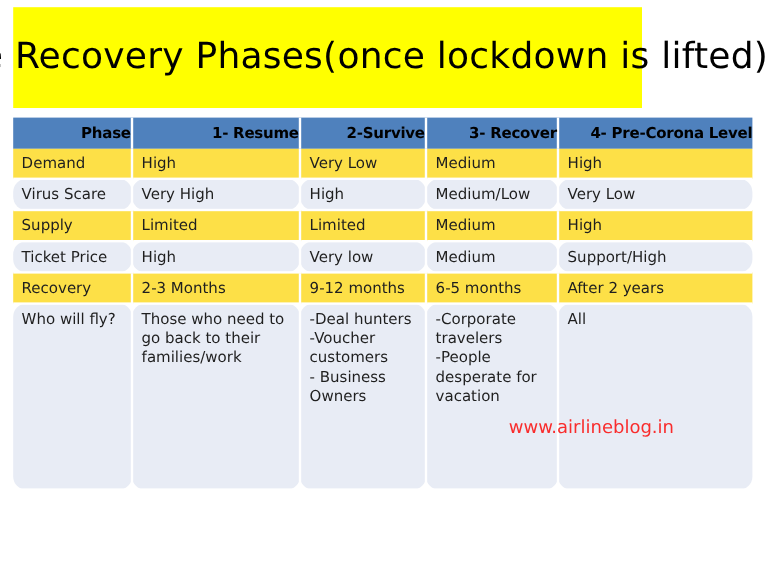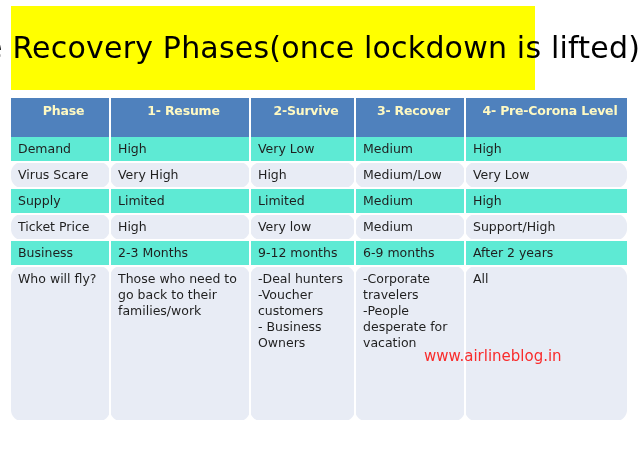--- a/index.html
+++ b/index.html
@@ -50,25 +50,25 @@
     font-family: "DejaVu Sans", sans-serif;
   }
   #phase-table col.c0 { width: 99px; }
   #phase-table col.c1 { width: 140px; }
   #phase-table col.c2 { width: 105px; }
   #phase-table col.c3 { width: 110px; }
   #phase-table col.c4 { width: 162px; }
 
   #phase-table th {
     background: #4f81bd;
-    color: #fef9c3;
+    color: #000000;
     font-size: 12.5px;
     font-weight: bold;
-    text-align: center;
-    padding: 5px 0 19px 7px;
+    text-align: right;
+    padding: 5px 0 6px 7px;
     height: 22px;
     box-sizing: border-box;
     border-right: 2px solid #ffffff;
     vertical-align: middle;
     white-space: nowrap;
     letter-spacing: -0.2px;
   }
   #phase-table th:last-child { border-right: none; }
 
   #phase-table td {
@@ -76,21 +76,21 @@
     color: #1f1f1f;
     padding: 4px 6px 4px 7px;
     border-right: 2px solid #ffffff;
     border-bottom: 2px solid #ffffff;
     vertical-align: top;
     line-height: 16px;
     box-sizing: border-box;
   }
   #phase-table td:last-child { border-right: none; }
 
-  #phase-table tr.band-dark td { background: #5eead4; }
+  #phase-table tr.band-dark td { background: #fde047; }
   #phase-table tr.band-light td { background: #e8ecf5; border-radius: 11px; }
 
   #phase-table tr.r-short td { height: 25px; }
   #phase-table tr.r-tall-a td { height: 155px; }
   #phase-table tr.r-tall-b td { height: 83px; }
 
   .cell-line { display: block; }
   .misspelled {
     border-bottom: 2px dotted #d03030;
     padding-bottom: 0px;
@@ -161,24 +161,24 @@
 
     <tr class="band-light r-short">
       <td>Ticket Price</td>
       <td>High</td>
       <td>Very low</td>
       <td>Medium</td>
       <td>Support/High</td>
     </tr>
 
     <tr class="band-dark r-short">
-      <td>Business</td>
+      <td>Recovery</td>
       <td>2-3 Months</td>
       <td>9-12 months</td>
-      <td>6-9 months</td>
+      <td>6-5 months</td>
       <td>After 2 years</td>
     </tr>
 
     <tr class="band-light r-tall-a">
       <td>Who will fly?</td>
       <td>Those who need to go back to their families/work</td>
       <td>
           <span class="cell-line">-Deal hunters</span>
           <span class="cell-line">-Voucher customers</span>
           <span class="cell-line">- Business Owners</span>

